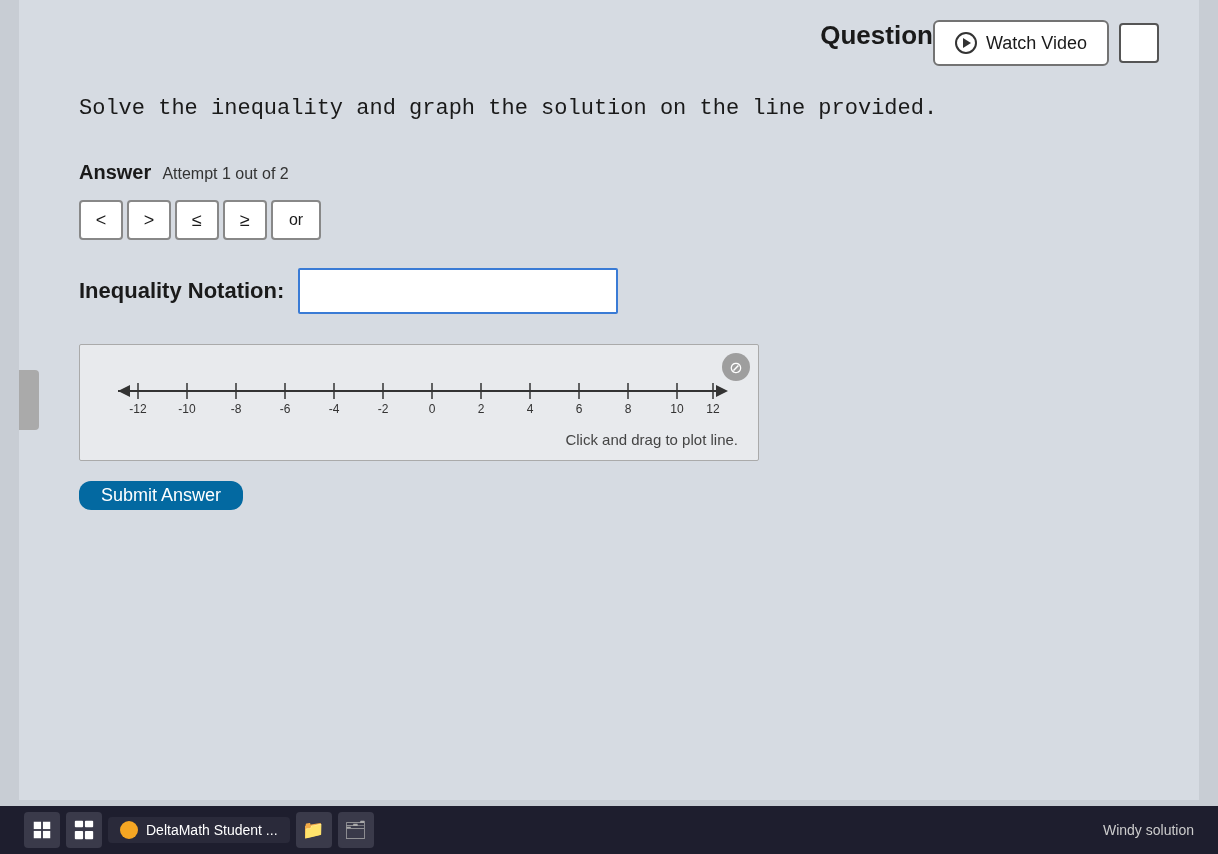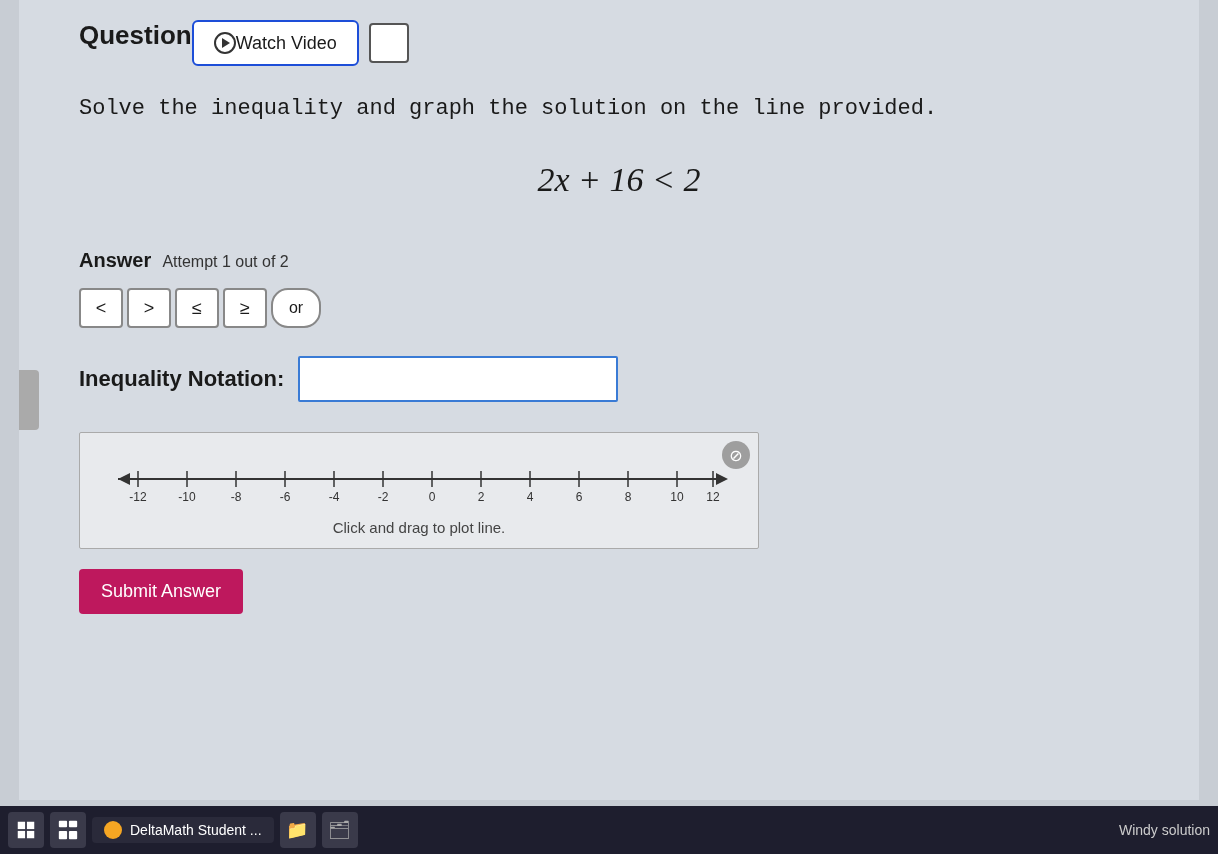--- a/index.html
+++ b/index.html
@@ -17,37 +17,37 @@
       background: #d6dbe2;
       width: 1180px;
       min-height: 800px;
       margin: 0 auto;
       padding: 20px 40px 30px 60px;
       position: relative;
     }
 
     .header-row {
       display: flex;
-      justify-content: flex-start;
+      justify-content: flex-end;
       align-items: flex-start;
       margin-bottom: 30px;
     }
 
     .question-title {
       font-size: 26px;
       font-weight: bold;
       color: #1a1a1a;
       font-family: Arial, sans-serif;
     }
 
     .watch-video-btn {
       display: flex;
       align-items: center;
-      gap: 0;
-      border: 2px solid #1d4ed8;
+      gap: 9px;
+      border: 2px solid #737373;
       border-radius: 6px;
       padding: 10px 20px;
       background: white;
       cursor: pointer;
       font-size: 18px;
       font-family: Arial, sans-serif;
       color: #1a1a1a;
     }
 
     .watch-video-icon {
@@ -124,21 +124,20 @@
       display: flex;
       align-items: center;
       justify-content: center;
       font-family: Arial, sans-serif;
       color: #1a1a1a;
     }
 
     .sym-btn.or-btn {
       width: 50px;
       font-size: 16px;
-      border-radius: 17px;
     }
 
     .inequality-row {
       display: flex;
       align-items: center;
       gap: 14px;
       margin-bottom: 30px;
     }
 
     .inequality-label {
@@ -178,21 +177,21 @@
       position: relative;
     }
 
     .number-line-svg-wrap {
       width: 100%;
       position: relative;
       text-align: right;
     }
 
     .number-line-hint {
-      text-align: center;
+      text-align: right;
       font-size: 15px;
       color: #444;
       font-family: Arial, sans-serif;
       margin-top: 6px;
     }
 
     .clear-icon {
       position: absolute;
       top: 8px;
       right: 8px;
@@ -202,41 +201,41 @@
       border-radius: 50%;
       display: flex;
       align-items: center;
       justify-content: center;
       cursor: pointer;
       color: white;
       font-size: 16px;
     }
 
     .submit-btn {
-      background: #be185d;
+      background: #0369a1;
       color: white;
       border: none;
-      border-radius: 4px;
-      padding: 12px 22px;
+      border-radius: 12px;
+      padding: 4px 22px;
       font-size: 18px;
       font-family: Arial, sans-serif;
       cursor: pointer;
     }
 
     
     .taskbar {
       position: absolute;
       bottom: 0;
       left: 0;
       width: 1218px;
       height: 48px;
       background: #1e1e2e;
       display: flex;
       align-items: center;
-      padding: 0 8px;
+      padding: 0 24px;
       gap: 6px;
     }
 
     .taskbar-icon {
       width: 36px;
       height: 36px;
       background: #3a3a4a;
       border-radius: 4px;
       display: flex;
       align-items: center;
@@ -326,23 +325,20 @@
       <button class="watch-video-btn">
         <div class="watch-video-icon"></div>
         <span>Watch Video</span>
       </button>
       <div class="corner-box"></div>
     </div>
   </div>
 
   <p class="problem-statement">Solve the inequality and graph the solution on the line provided.</p>
 
-  <div class="math-expression">
-    <span>2x + 16 &lt; 2</span>
-  </div>
 
   <div class="answer-label">
     <span>Answer</span>&nbsp;
     <span class="attempt-label">Attempt 1 out of 2</span>
   </div>
 
   <div class="symbol-buttons">
     <button class="sym-btn">&lt;</button>
     <button class="sym-btn">&gt;</button>
     <button class="sym-btn">≤</button>

